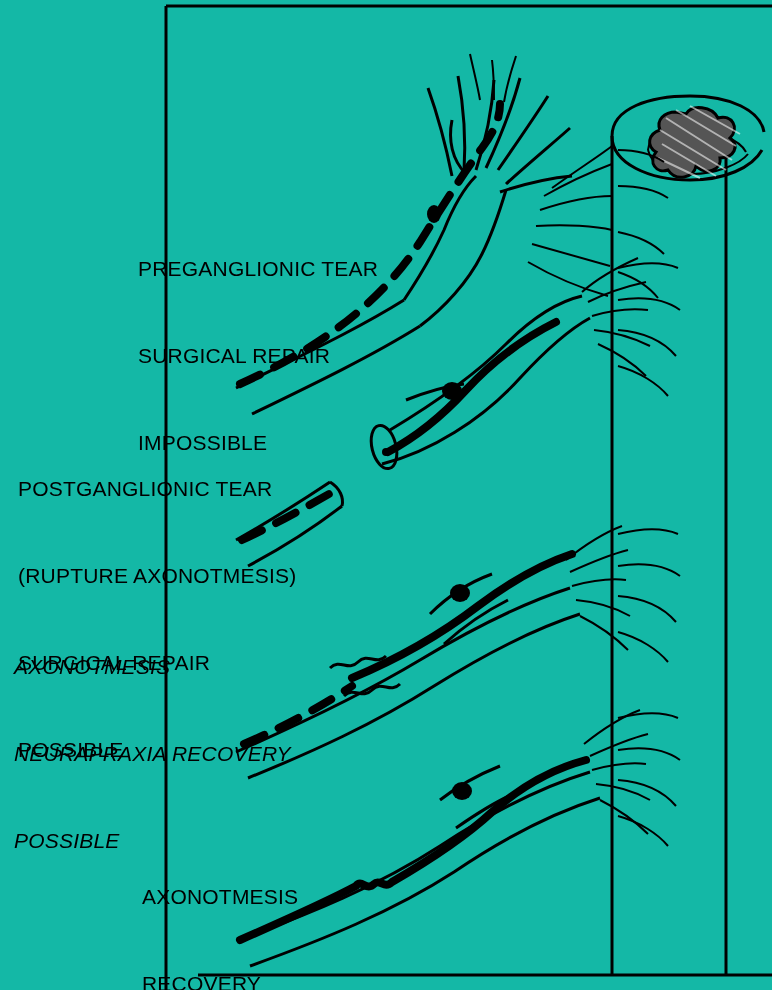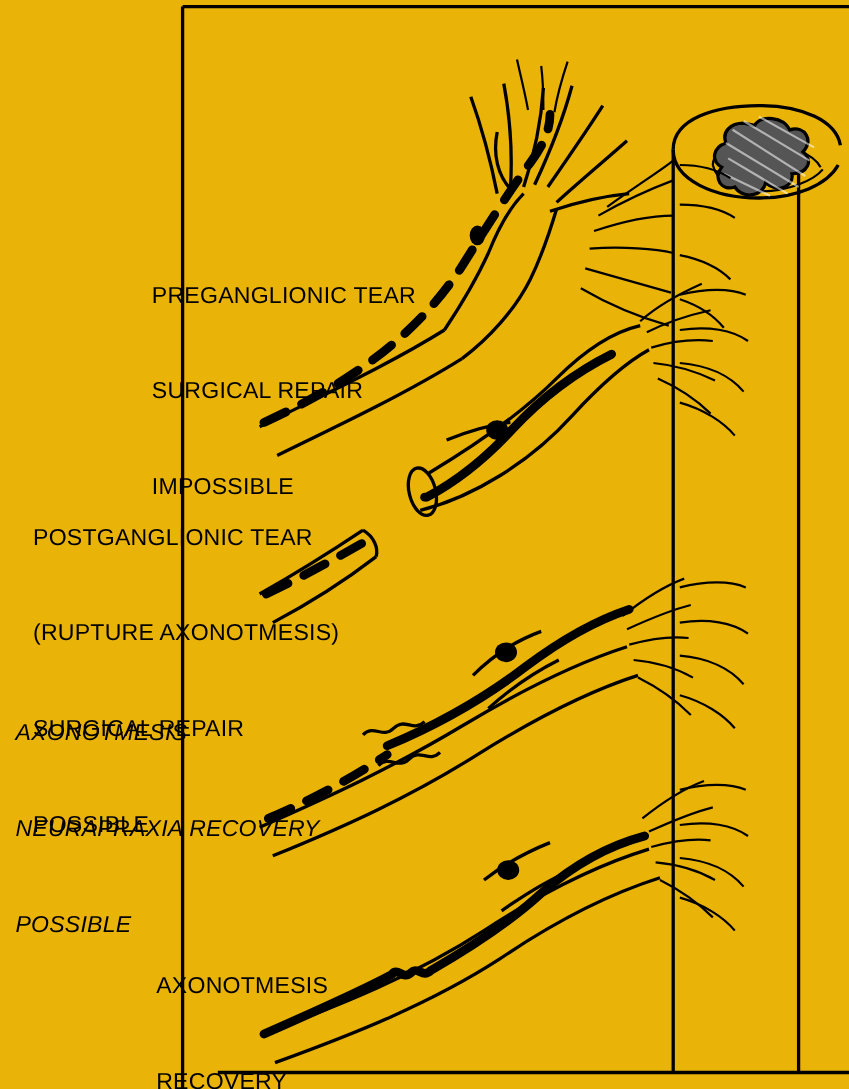--- a/index.html
+++ b/index.html
@@ -4,21 +4,21 @@
 <style>
   html, body {
     margin: 0;
     padding: 0;
     background: #ffffff;
   }
   #page {
     position: relative;
     width: 772px;
     height: 990px;
-    background: #eab308;
+    background: #14b8a6;
     overflow: hidden;
     font-family: "Liberation Sans", sans-serif;
   }
   #figure-svg {
     position: absolute;
     left: 0;
     top: 0;
     width: 772px;
     height: 990px;
   }
@@ -27,21 +27,21 @@
     color: #000000;
     font-family: "Liberation Sans", sans-serif;
     font-size: 21px;
     line-height: 29px;
     letter-spacing: 0.2px;
     white-space: pre;
     user-select: none;
   }
   .label-line { display: block; }
   #label-preganglionic { left: 138px; top: 196px; }
-  #label-postganglionic { left: 30px; top: 416px; }
+  #label-postganglionic { left: 18px; top: 416px; }
   #label-axonotmesis { left: 14px; top: 594px; font-style: italic; }
   #label-neurapraxia { left: 142px; top: 824px; }
 </style>
 </head>
 <body>
 
 <div id="page">
 
   <svg id="figure-svg" viewBox="0 0 772 990">
 

